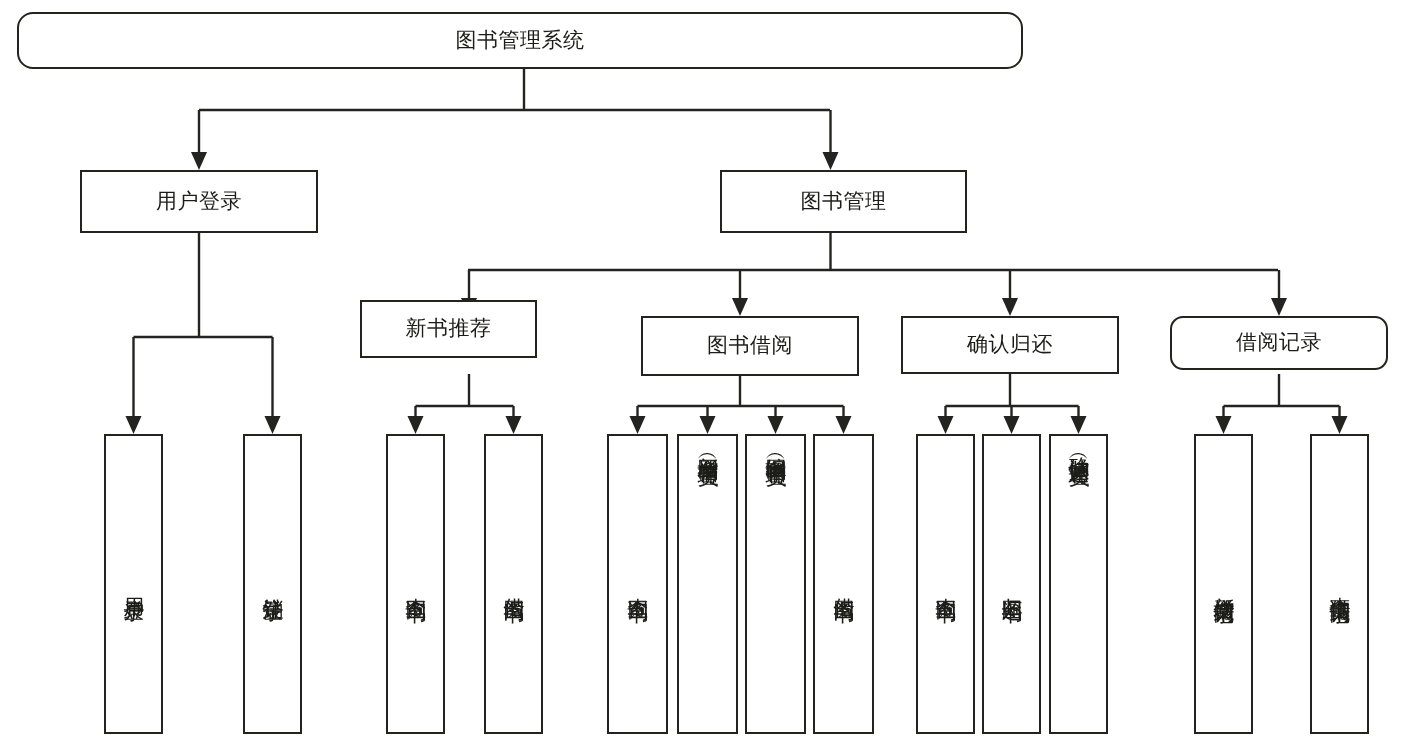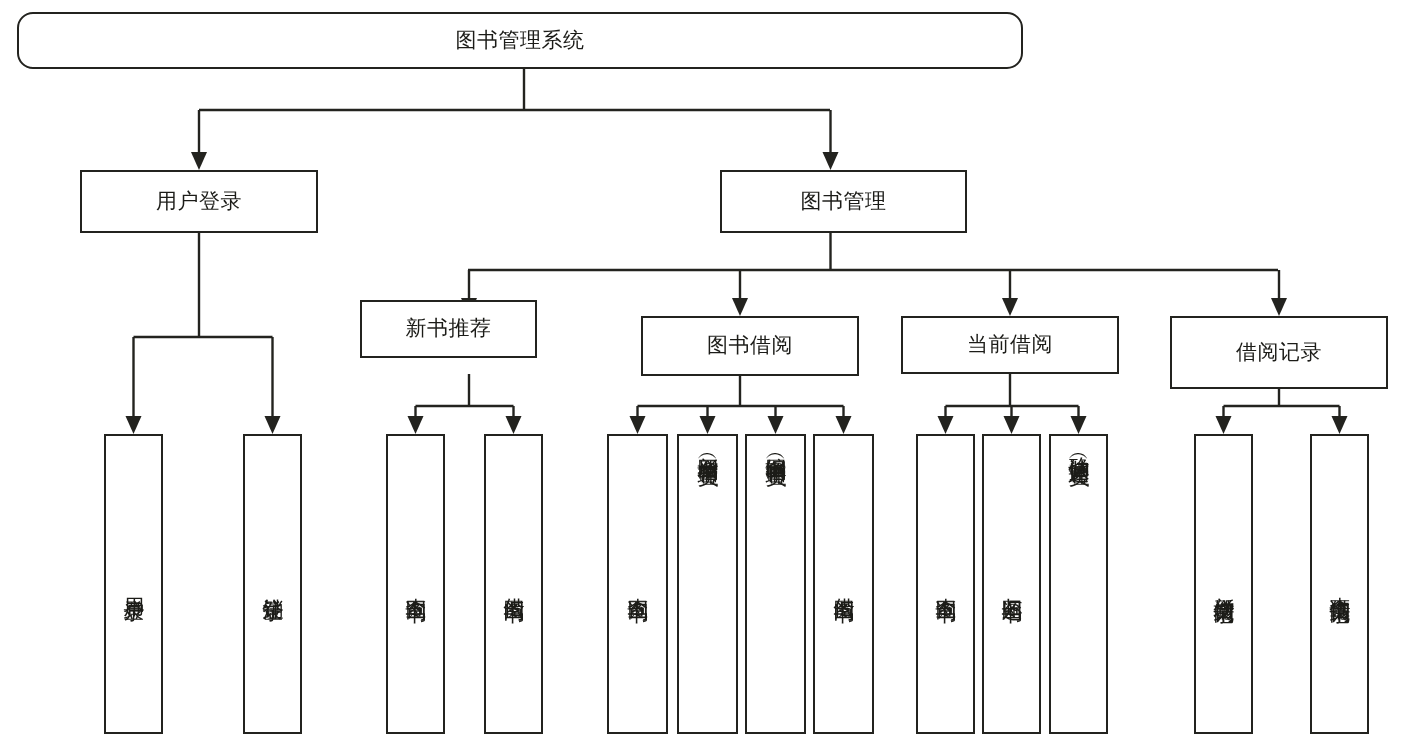--- a/index.html
+++ b/index.html
@@ -154,23 +154,23 @@
       <div class="node-box level1" style="left: 720px; top: 170px; width: 247px; height: 63px;">
         <span class="node-label-h">图书管理</span>
       </div>
       <div class="node-box level2" style="left: 360px; top: 300px; width: 177px; height: 58px;">
         <span class="node-label-h">新书推荐</span>
       </div>
       <div class="node-box level2" style="left: 641px; top: 316px; width: 218px; height: 60px;">
         <span class="node-label-h">图书借阅</span>
       </div>
       <div class="node-box level2" style="left: 901px; top: 316px; width: 218px; height: 58px;">
-        <span class="node-label-h">当前借阅</span>
-      </div>
-      <div class="node-box level2" style="left: 1170px; top: 316px; width: 218px; height: 73px;">
+        <span class="node-label-h">确认归还</span>
+      </div>
+      <div class="node-box level2" style="left: 1170px; top: 316px; width: 218px; height: 54px; border-radius: 13px;">
         <span class="node-label-h">借阅记录</span>
       </div>
       <div class="node-box level3 leaf" style="left: 104px; top: 434px; width: 59px; height: 300px;">
         <span class="node-label-v">用户登录</span>
       </div>
       <div class="node-box level3 leaf" style="left: 243px; top: 434px; width: 59px; height: 300px;">
         <span class="node-label-v">注销登录</span>
       </div>
       <div class="node-box level3 leaf" style="left: 386px; top: 434px; width: 59px; height: 300px;">
         <span class="node-label-v">查询图书</span>

